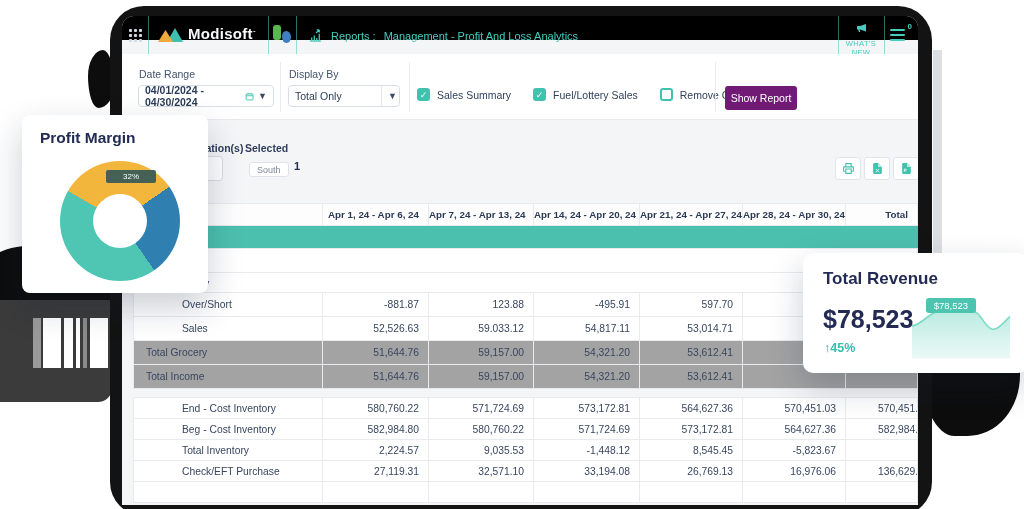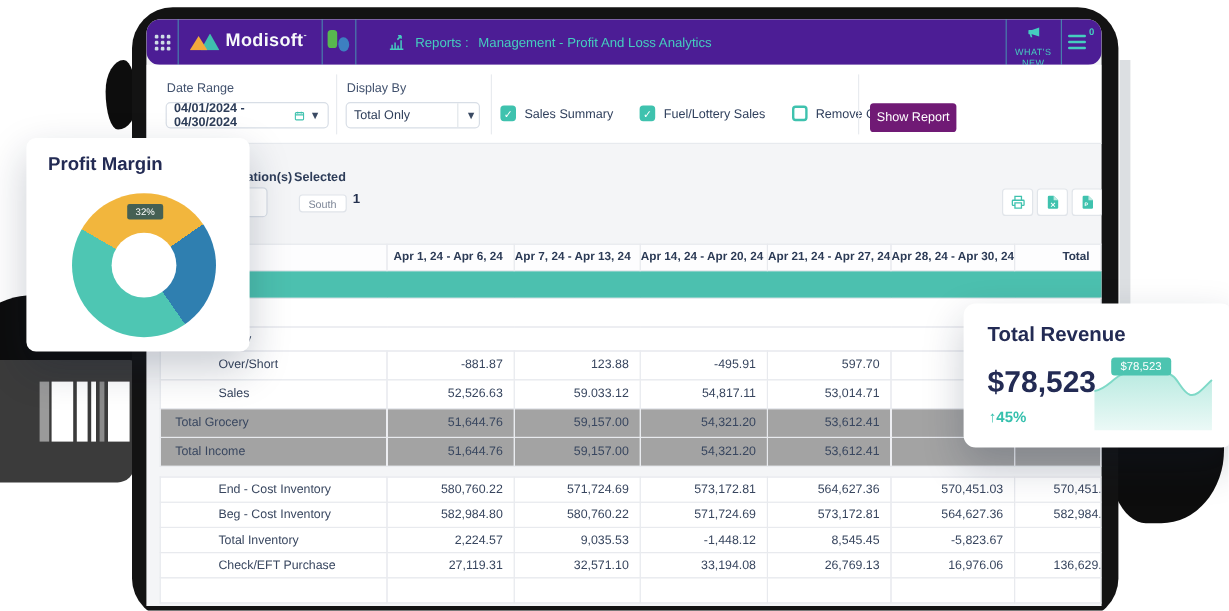--- a/index.html
+++ b/index.html
@@ -23,36 +23,36 @@
   .s6 { left:90px; width:18px; background:#fff; }
   .right-shadow { position:absolute; left:933px; top:50px; width:9px; height:252px; background:#dcdfe2; z-index:1; }
 
   
   .tablet { position:absolute; left:110px; top:6px; width:822px; height:510px;
     background:#131313; border-radius:34px; z-index:2; }
   .screen { position:absolute; left:12px; top:10px; width:796px; height:489px;
     background:#f4f5f7; border-radius:12px 12px 0 0; overflow:hidden; }
 
   
-  .appbar { position:absolute; left:0; top:0; width:796px; height:38px; background:#4c1d95;border-radius:11px; }
+  .appbar { position:absolute; left:0; top:0; width:796px; height:24px; background:#000000; }
   .vsep { position:absolute; top:0; width:1px; height:38px; background:rgba(69,205,191,.55); }
   .grid-icon { position:absolute; left:7px; top:13px; width:13px; height:13px;
     display:grid; grid-template-columns:repeat(3,3px); grid-template-rows:repeat(3,3px); gap:2px; }
   .grid-icon span { background:#cfdde6; border-radius:1px; }
   .logo { position:absolute; left:36px; top:11px; width:26px; height:16px; }
   .logo .tri1 { position:absolute; left:0; bottom:1px; width:15px; height:12px; background:#f2a93c;
     clip-path:polygon(50% 0,100% 100%,0 100%); z-index:2; }
   .logo .tri2 { position:absolute; left:9px; bottom:1px; width:16px; height:14px; background:#3fbfae;
     clip-path:polygon(50% 0,100% 100%,0 100%); z-index:1; }
   .brand { position:absolute; left:66px; top:9px; color:#f6f8fa; font-size:15px; font-weight:700; letter-spacing:.3px; }
   .brand sup { font-size:8px; color:#cfd8e0; }
   .prod-icon { position:absolute; left:150px; top:9px; width:20px; height:19px; }
   .prod-icon .pg { position:absolute; left:1px; top:0; width:8px; height:15px; background:#58b84f; border-radius:3px; }
   .prod-icon .pb { position:absolute; left:10px; top:6px; width:9px; height:12px; background:#3d7fc1; border-radius:45% 55% 50% 50%; }
-  .report-title { position:absolute; left:201px; top:12px; display:flex; align-items:center; gap:8px;
+  .report-title { position:absolute; left:186px; top:12px; display:flex; align-items:center; gap:8px;
     color:#45cdbf; font-size:11px; }
   .report-title svg { width:15px; height:15px; }
   .whats-new { position:absolute; left:716px; top:4px; width:46px; height:30px; text-align:center; color:#45cdbf; }
   .whats-new svg { width:13px; height:12px; }
   .whats-new .wn-label { font-size:7.5px; letter-spacing:.4px; margin-top:1px; }
   .burger { position:absolute; left:768px; top:13px; width:15px; }
   .burger i { display:block; height:2px; background:#45cdbf; border-radius:1px; margin-bottom:3px; }
   .burger .badge { position:absolute; right:-7px; top:-7px; font-size:8px; color:#45cdbf; font-weight:700; }
 
   
@@ -109,21 +109,21 @@
   tr.data.total td { background:#a3a3a3; }
 
   
   .card { position:absolute; background:#fff; z-index:5; box-shadow:0 14px 34px rgba(20,30,60,.22); }
   .profit-card { left:22px; top:115px; width:186px; height:178px; border-radius:8px; }
   .card-title { font-weight:700; color:#232b54; }
   .profit-card .card-title { position:absolute; left:18px; top:14px; font-size:15.5px; }
   .donut { position:absolute; left:38px; top:46px; width:120px; height:120px; border-radius:50%; }
   .donut::after { content:""; position:absolute; inset:33px; background:#fff; border-radius:50%; }
   .donut-tip { position:absolute; left:84px; top:55px; background:rgba(44,84,88,.88); color:#fff;
-    font-size:8px; padding:2px 7px; border-radius:2px; z-index:6; }
+    font-size:8px; padding:2px 17px; border-radius:2px; z-index:6; }
 
   .revenue-card { left:775px; top:253px; width:225px; height:120px; border-radius:10px;margin-left:28px; }
   .revenue-card .card-title { position:absolute; left:20px; top:16px; font-size:17px; }
   .rev-value { position:absolute; left:20px; top:52px; font-size:25px; font-weight:700; color:#232b54; }
   .rev-change { position:absolute; left:21px; top:88px; font-size:12.5px; color:#35c0ad; font-weight:600; }
   .spark { position:absolute; right:16px; bottom:10px; width:102px; height:64px; }
   .spark-tip { position:absolute; right:52px; bottom:60px; background:#4cc4b0; color:#fff; font-size:9.5px;
     padding:2px 8px; border-radius:3px; z-index:6; }
 </style>
 </head>

